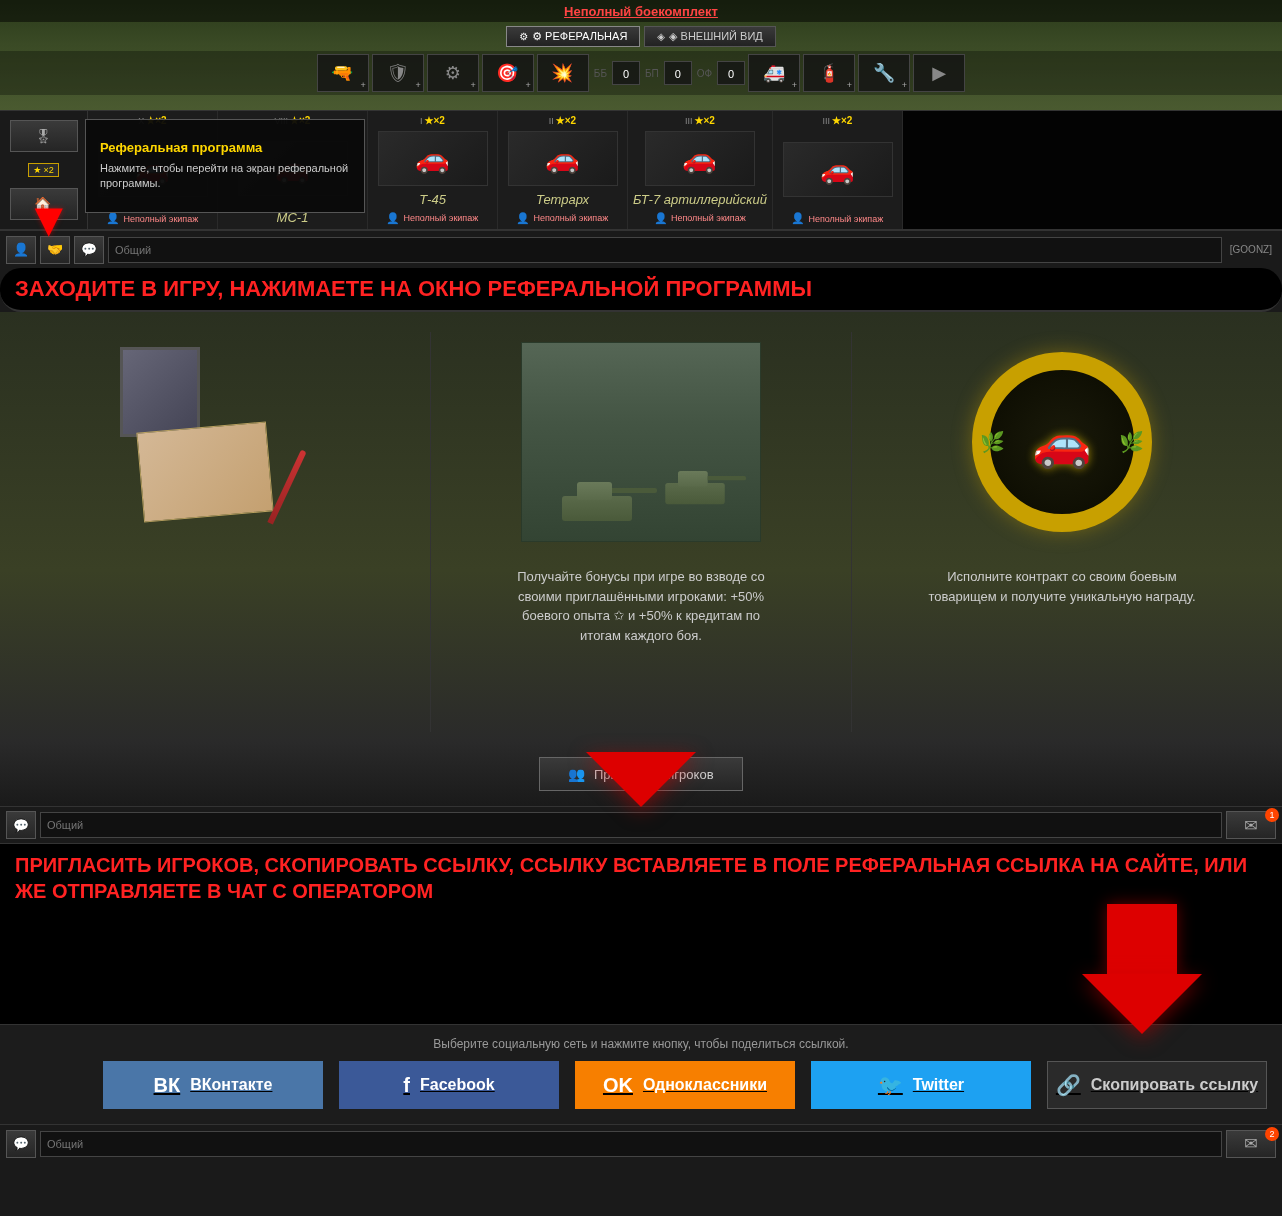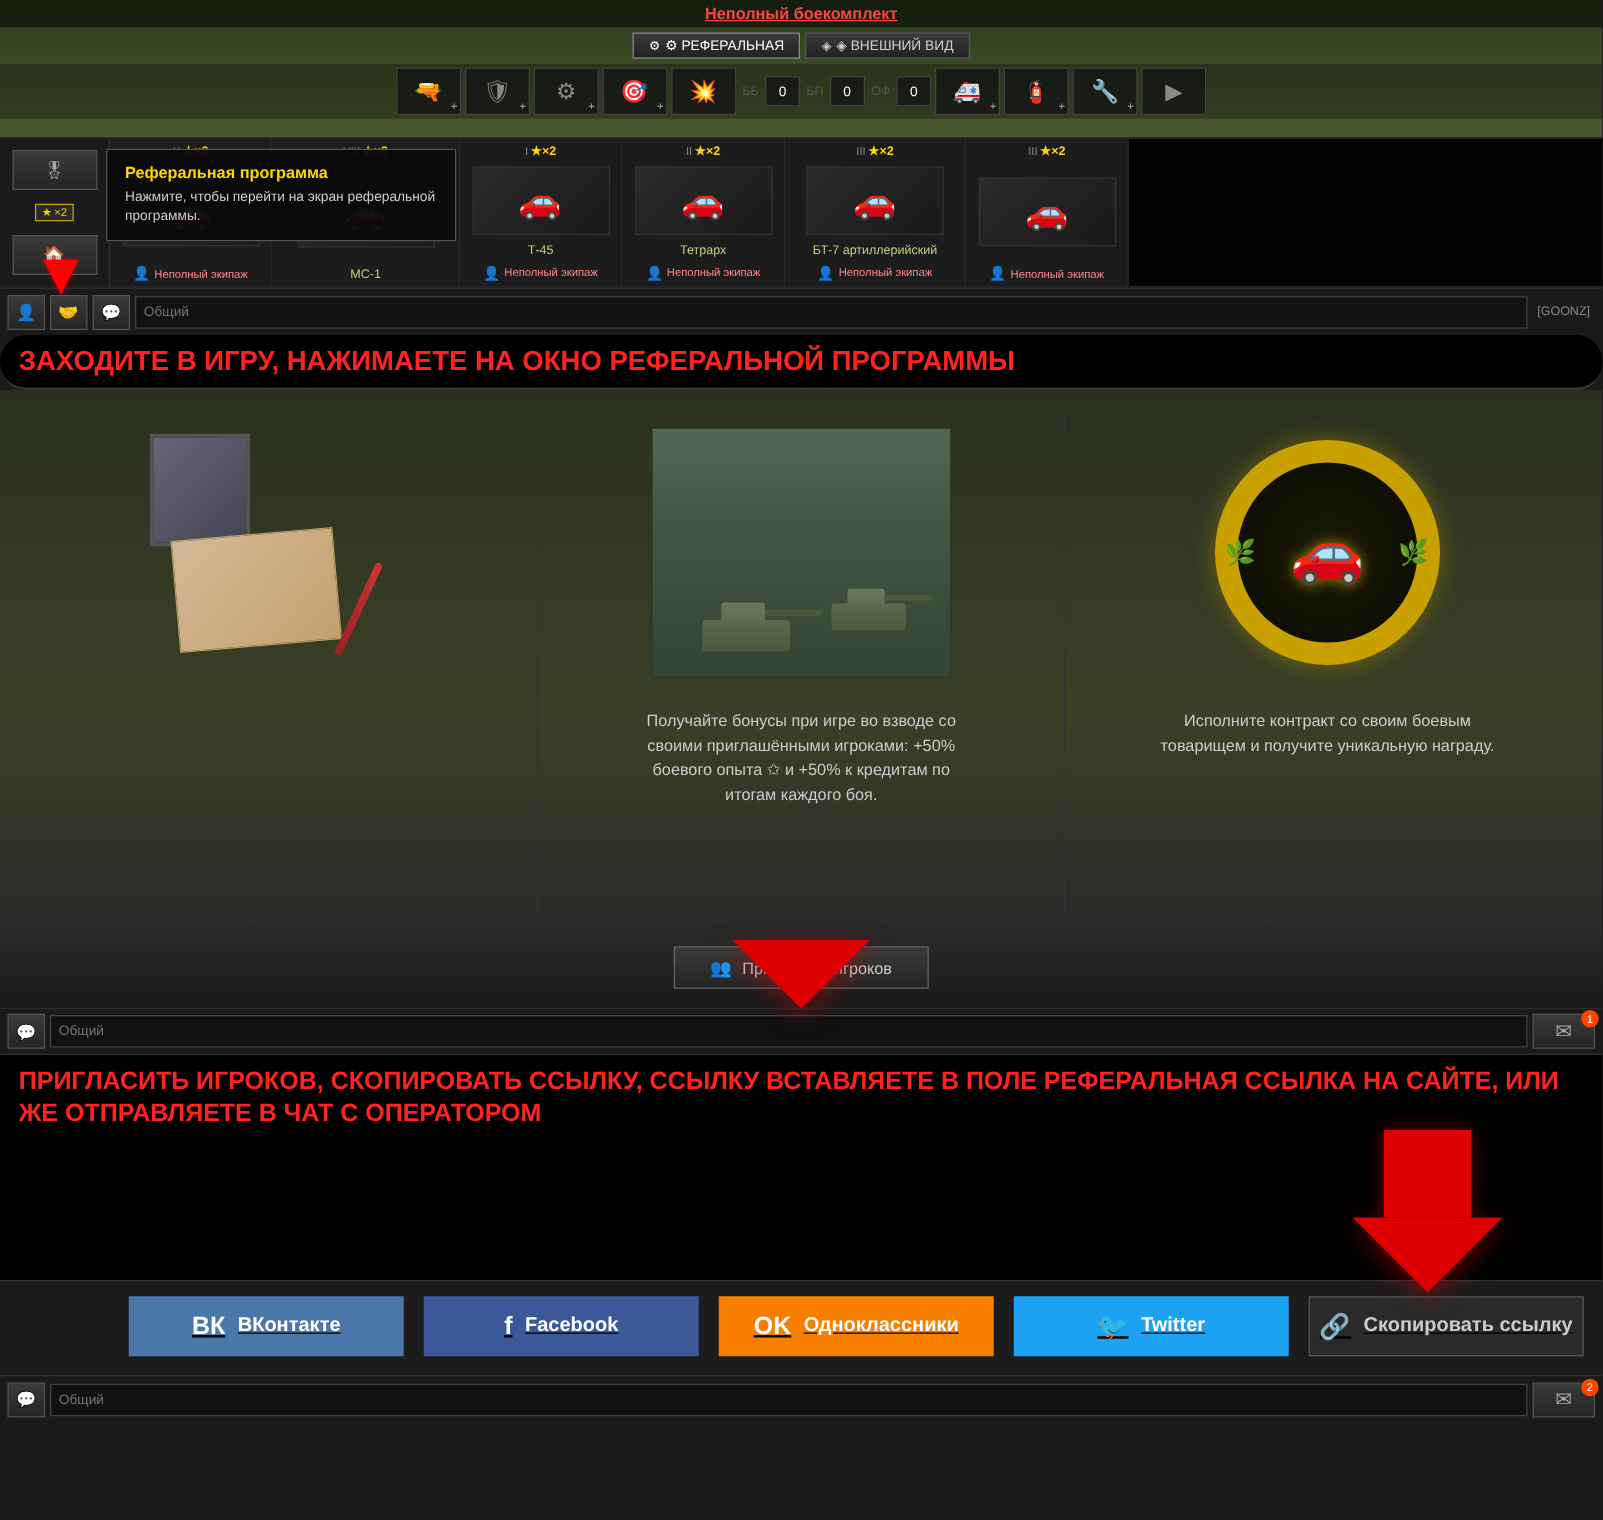--- a/index.html
+++ b/index.html
@@ -148,21 +148,21 @@
       align-items: center;
       gap: 2px;
     }
 
     .tooltip-overlay {
       position: absolute;
       left: 85px;
       top: 8px;
       background: rgba(10,10,10,0.95);
       border: 1px solid #555;
-      padding: 10px 14px;
+      padding: 20px 14px;
       width: 280px;
       z-index: 10;
     }
     .tooltip-title {
       color: #ffd700;
       font-size: 13px;
       font-weight: bold;
       margin-bottom: 6px;
     }
     .tooltip-text {
@@ -213,22 +213,23 @@
       align-items: center;
       justify-content: center;
       border: 1px solid #333;
     }
     .tank-image-placeholder .tank-symbol {
       font-size: 28px;
       color: #555;
     }
     .tank-name {
       color: #cccc88;
-      font-size: 10px;
+      font-size: 13px;
       text-align: center;
+      font-style: italic;
     }
     .tank-crew-status {
       display: flex;
       align-items: center;
       gap: 3px;
       font-size: 9px;
     }
     .crew-icon { color: #ff8888; font-size: 11px; }
     .crew-text { color: #ff8888; }
 
@@ -945,20 +946,21 @@
 </div>
 
 <div class="big-red-arrow-2-section" style="min-height: 120px; background:#000; position:relative;">
   <div class="big-red-arrow-right" style="position:absolute; right:80px; top:0; display:flex; flex-direction:column; align-items:center;">
     <div class="arrow-right-shaft"></div>
     <div class="arrow-right-head"></div>
   </div>
 </div>
 
 <div class="social-share-section">
+  <div class="social-share-label">Выберите социальную сеть и нажмите кнопку, чтобы поделиться ссылкой.</div>
   <div class="social-buttons-row">
     <button class="social-btn vk">
       <span class="btn-logo">ВК</span>
       <span>ВКонтакте</span>
     </button>
     <button class="social-btn facebook">
       <span class="btn-logo">f</span>
       <span>Facebook</span>
     </button>
     <button class="social-btn odnoklassniki">

